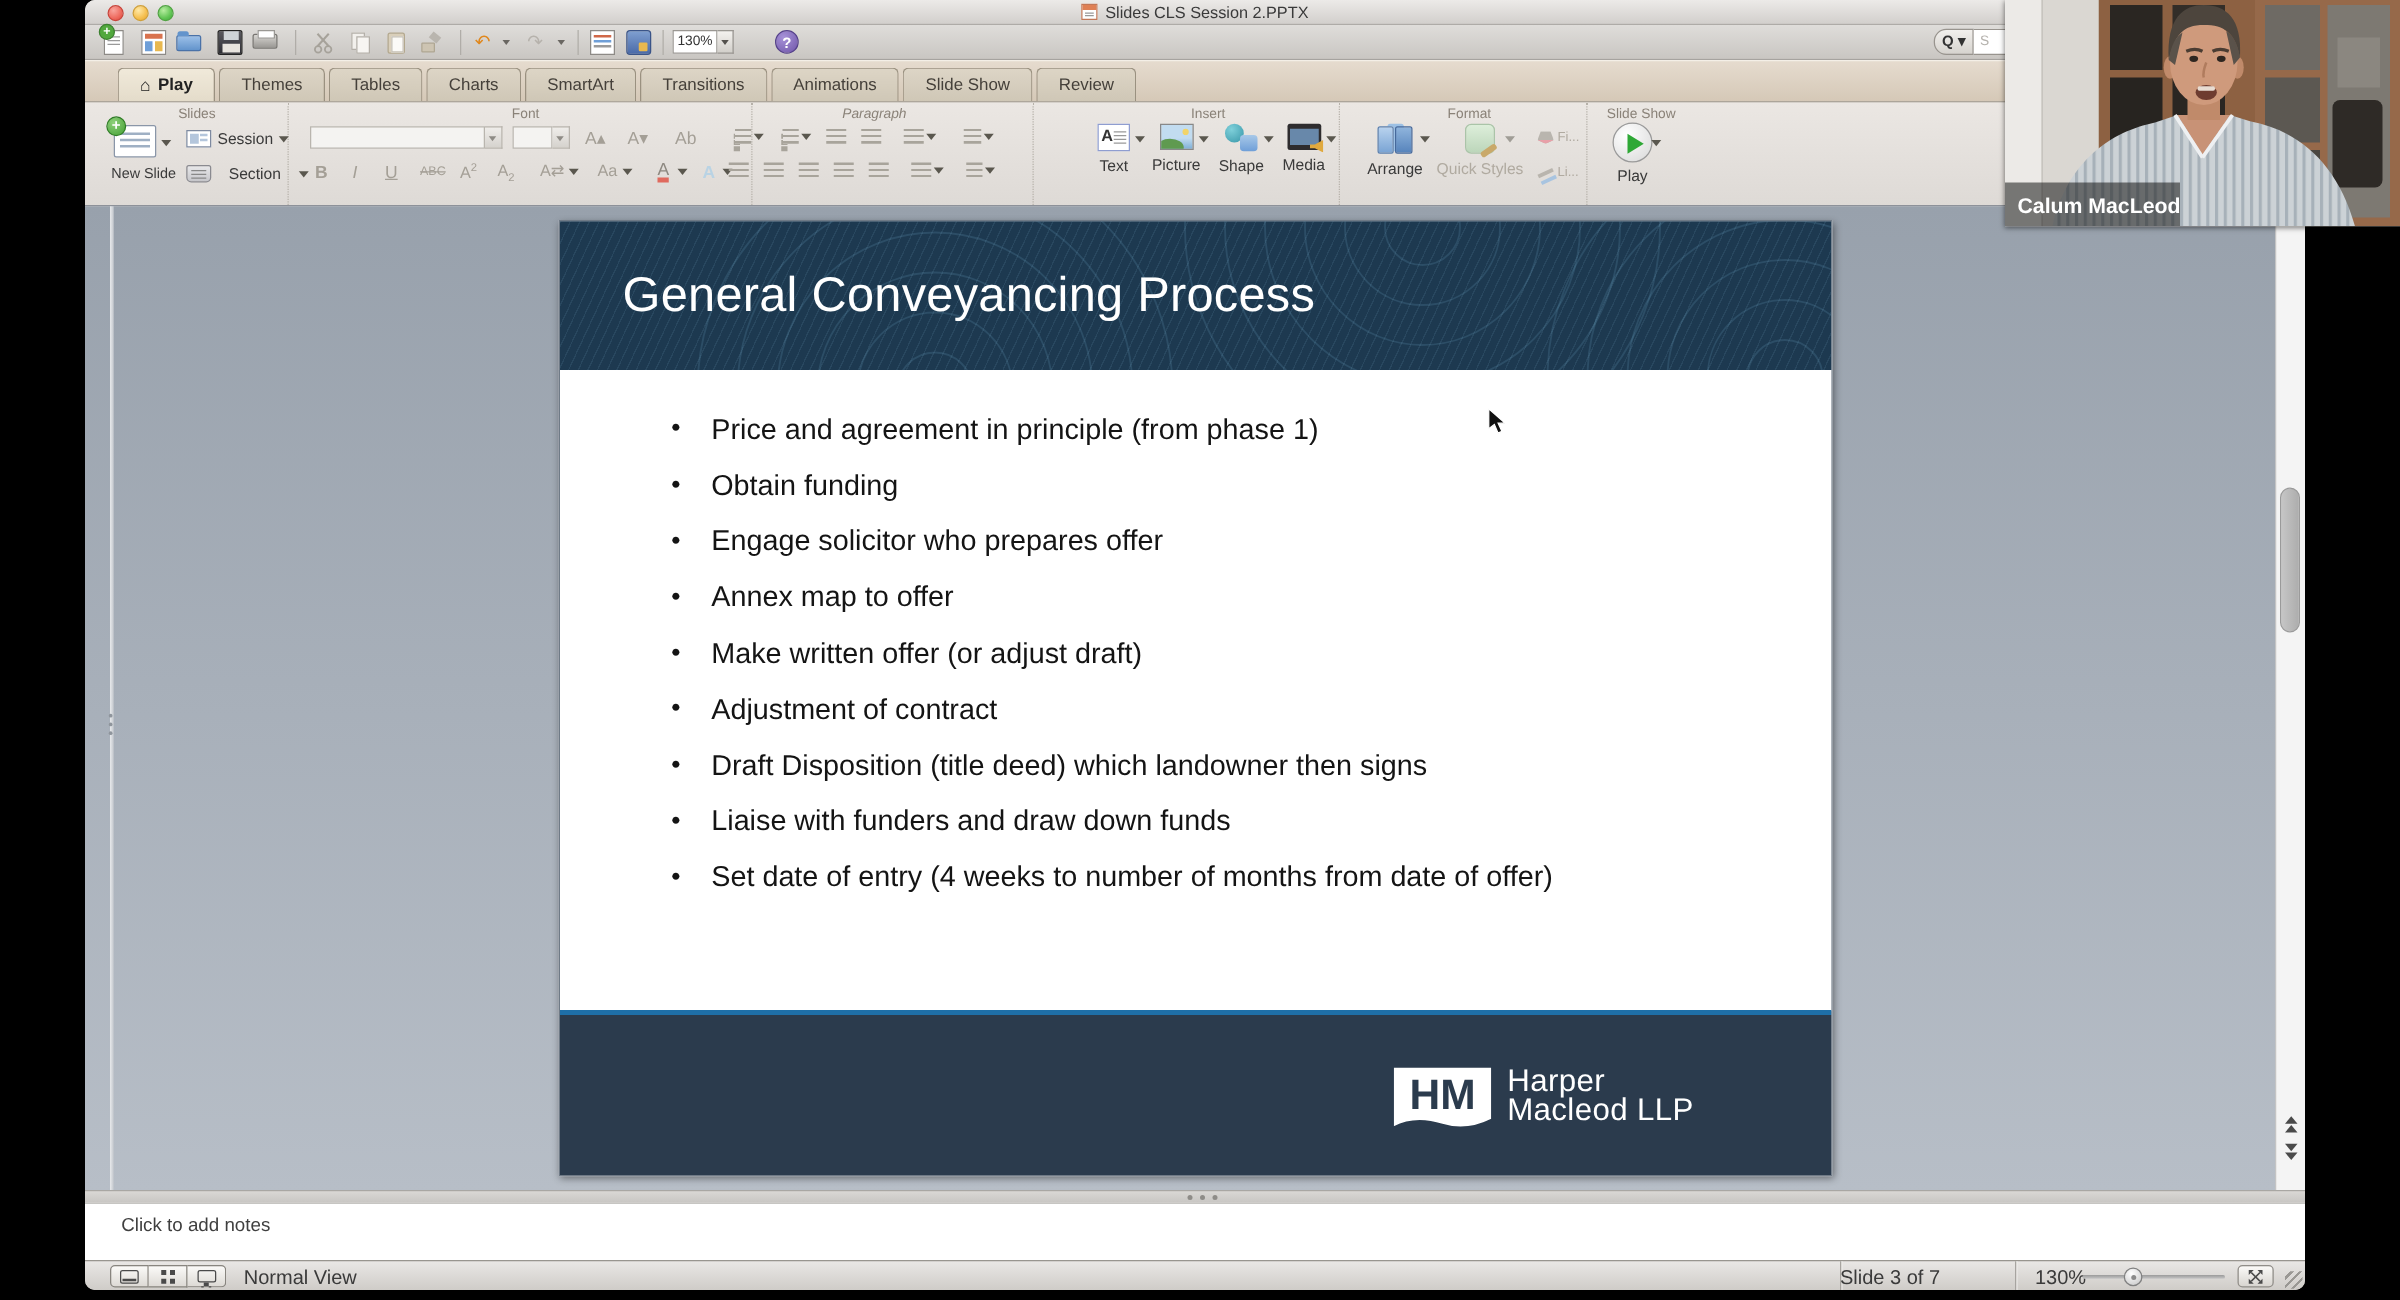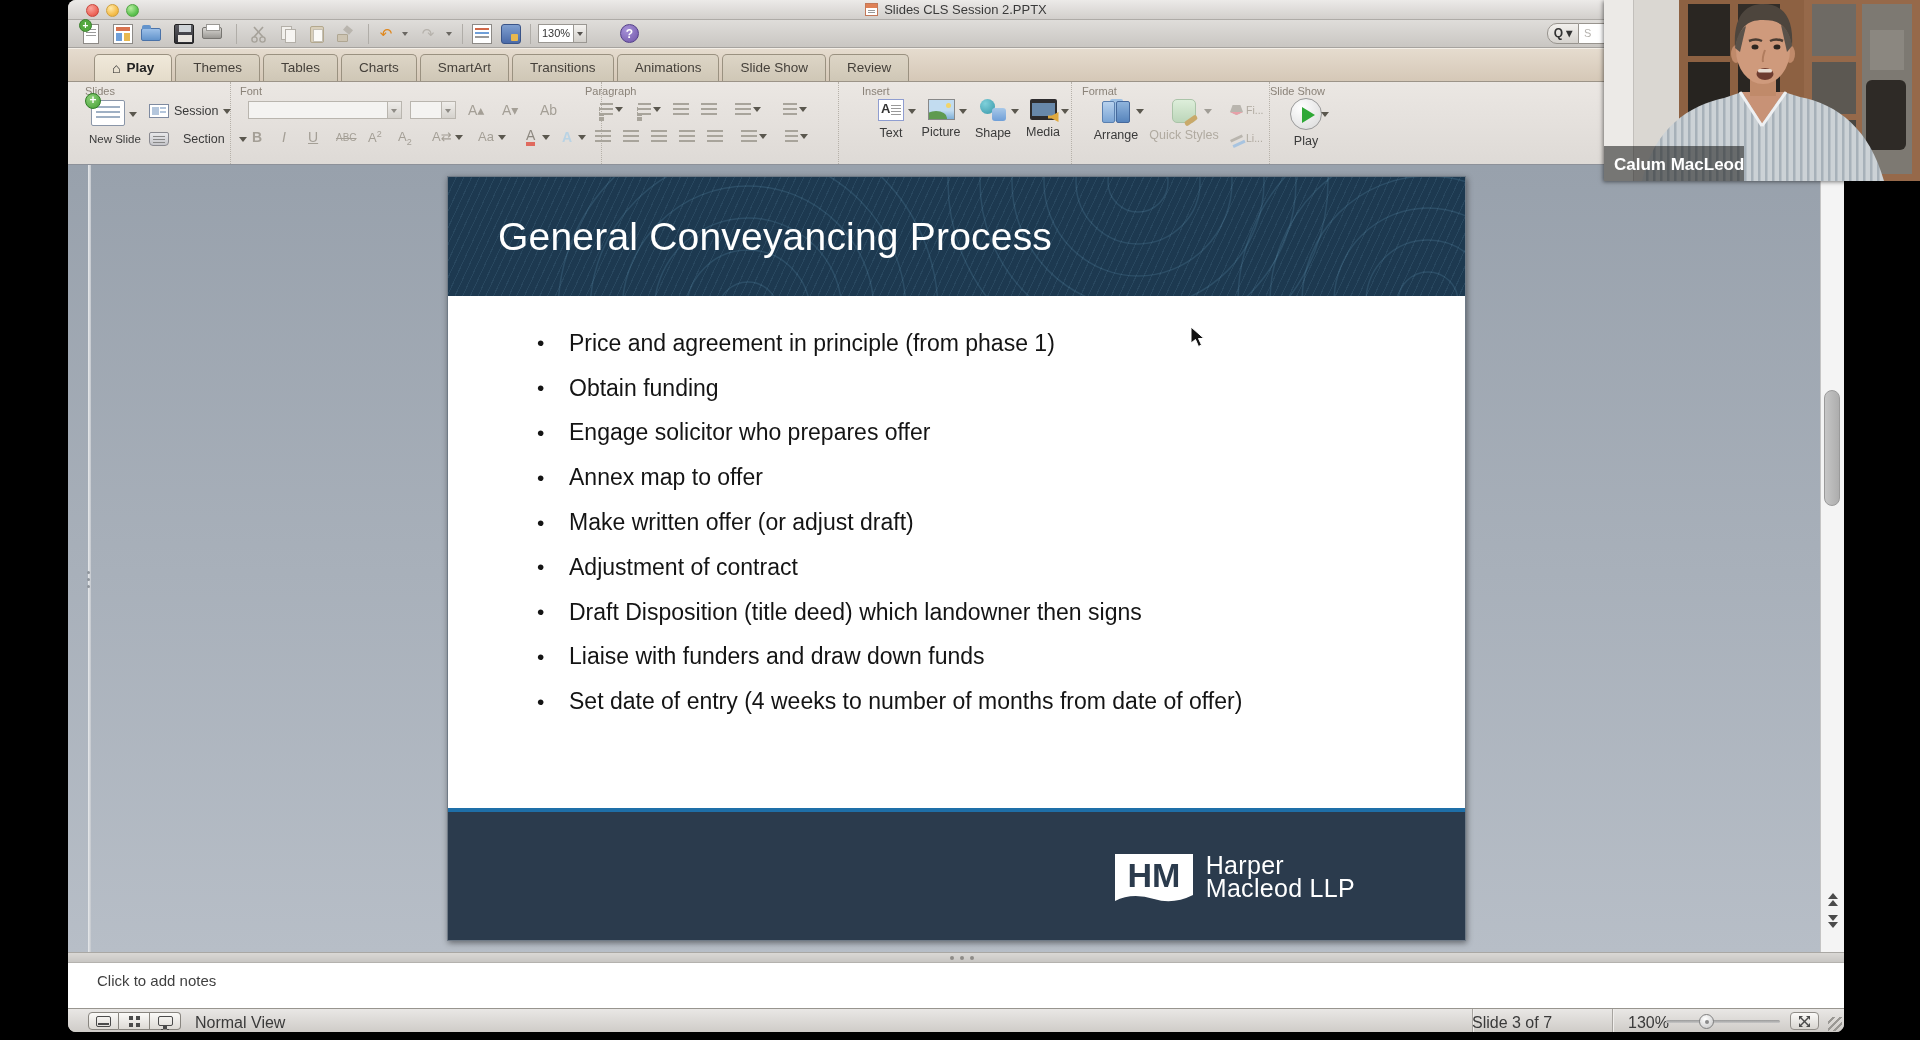--- a/index.html
+++ b/index.html
@@ -72,23 +72,23 @@
     border-radius:5px 5px 0 0; background:linear-gradient(#ddd5c6,#cfc7b6);
     font-size:13.5px; color:#45403a; line-height:26px; }
   .tab.active { background:linear-gradient(#f0e9da,#e4dcca); font-weight:bold; color:#222;
     display:flex; align-items:center; gap:6px; }
   .home-glyph{font-size:14px;}
 
   
   .ribbon { position:absolute; left:0; top:82px; width:100%; height:83px;
     background:linear-gradient(#ebe7e3,#dedad6); border-bottom:1px solid #8d9199; }
   .grp { position:absolute; top:0; height:100%; border-right:1px dotted #b6b1a9; }
-  .grp-label { position:absolute; top:3px; width:100%; font-size:11px; color:#8a8278; }
+  .grp-label { position:absolute; top:3px; width:100%; text-align:center; font-size:11px; color:#8a8278; }
   .g-slides{left:17px;width:146px;} .g-font{left:172px;width:362px;}
-  .g-para{left:517px;width:254px;} .g-insert{left:794px;width:210px;}
+  .g-para{left:505px;width:254px;font-style:italic;} .g-insert{left:794px;width:210px;}
   .g-format{left:1014px;width:188px;} .g-show{left:1202px;width:86px;}
   .newslide{position:absolute;left:4px;top:18px;width:52px;}
   .newslide .ic{width:34px;height:26px;background:#fff;border:1px solid #8a96a8;border-radius:2px;position:relative;margin-left:2px;}
   .newslide .ic::before{content:"";position:absolute;left:4px;top:5px;width:24px;height:2px;background:#9fb0c4;box-shadow:0 5px 0 #9fb0c4,0 10px 0 #9fb0c4;}
   .newslide .ic::after{content:"+";position:absolute;left:-7px;top:-8px;width:14px;height:14px;border-radius:50%;background:radial-gradient(circle at 35% 30%,#8ed07a,#44a034);border:1px solid #2f7c26;color:#fff;font-weight:bold;font-size:12px;line-height:13px;text-align:center;}
   .newslide .lbl{margin-top:7px;font-size:11.5px;color:#3a3a3a;white-space:nowrap;}
   .dd{display:inline-block;width:0;height:0;border-left:4px solid transparent;border-right:4px solid transparent;border-top:5px solid #5a574e;vertical-align:middle;}
   .slides-dd{position:absolute;left:44px;top:30px;}
   .smallbtn{position:absolute;left:64px;display:flex;align-items:center;gap:5px;font-size:12.5px;color:#3a3a3a;}
   .sb1{top:22px;} .sb2{top:50px;gap:14px;}

